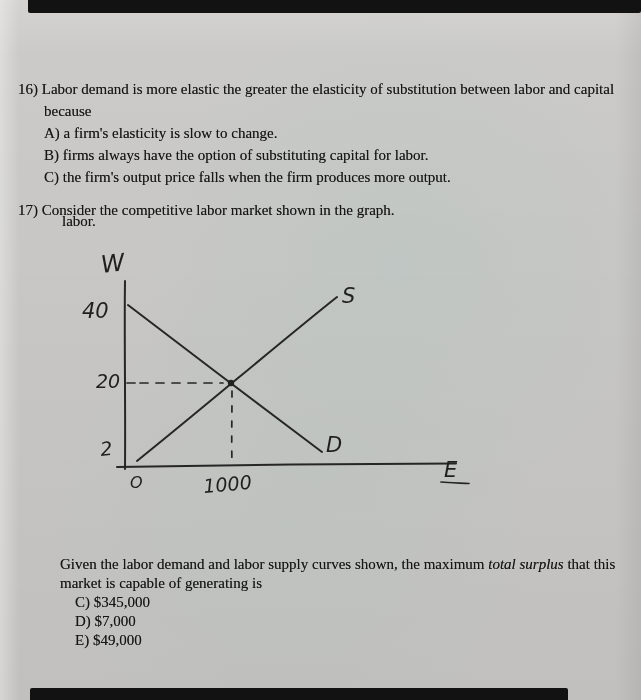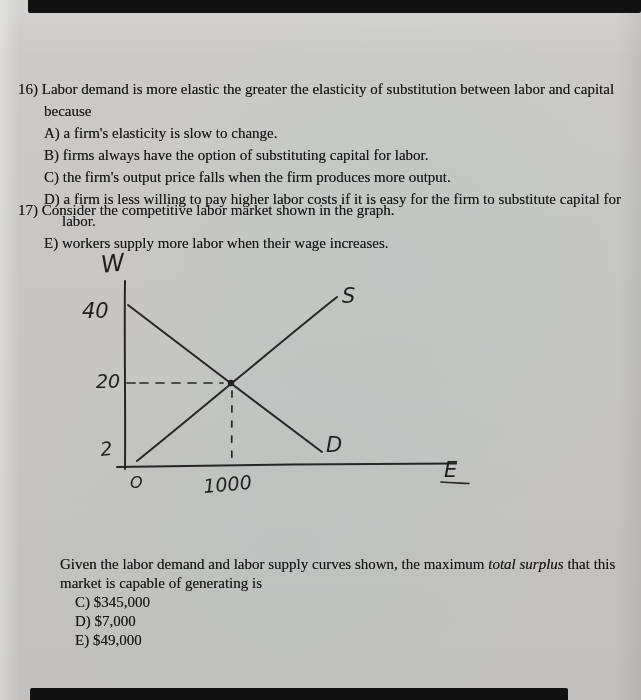--- a/index.html
+++ b/index.html
@@ -40,22 +40,21 @@
 <div id="page">
 
   <div class="scan-bar top"></div>
 
   <section class="textblock" id="q16">
     <p><span>16) Labor demand is more elastic the greater the elasticity of substitution between labor and capital</span><br><span class="l2">because</span></p>
     <div class="opts">
       <p class="opt">A) a firm's elasticity is slow to change.</p>
       <p class="opt">B) firms always have the option of substituting capital for labor.</p>
       <p class="opt">C) the firm's output price falls when the firm produces more output.</p>
-      <p class="opt"><span>D) a firm is less willing to pay higher labor costs if it is easy for the firm to substitute capital for</span><br><span class="cont">labor.</span></p>
-      <p class="opt">E) workers supply more labor when their wage increases.</p>
+      <p class="opt"><br><span class="cont">labor.</span></p>
     </div>
   </section>
 
   <section class="textblock" id="q17-stem">
     <p>17) Consider the competitive labor market shown in the graph.</p>
   </section>
 
   <svg id="graph" width="430" height="290" viewBox="0 0 430 290">
 
     <path class="ink" d="M53,48 C52.2,100 53.6,170 53,236"></path>

